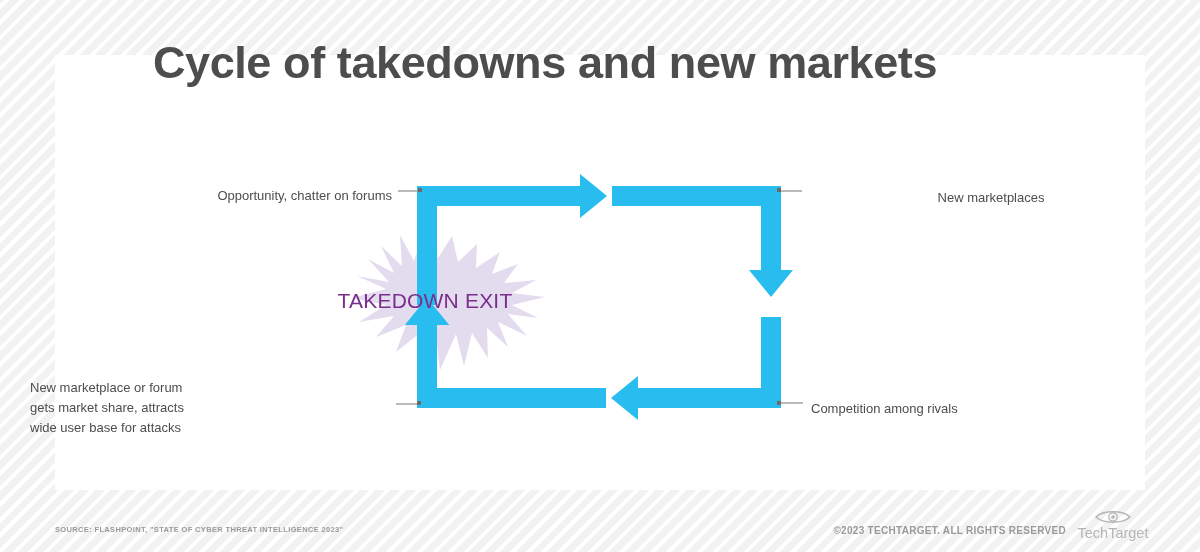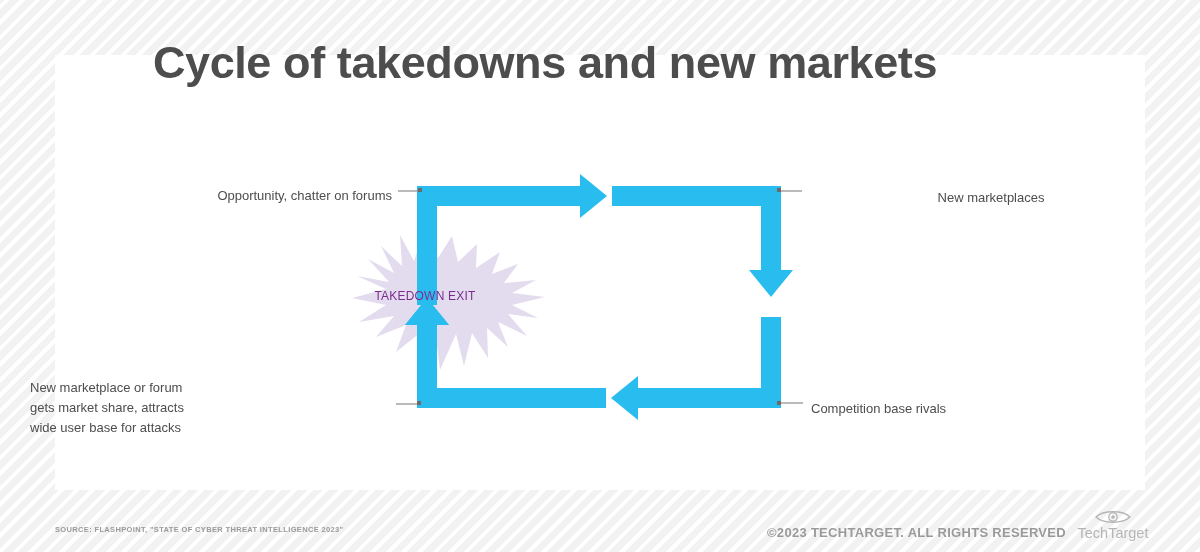--- a/index.html
+++ b/index.html
@@ -104,21 +104,21 @@
     text-align: left;
   }
 
   
   #takedown-text {
     position: absolute;
     left: 300px;
     top: 289px;
     width: 250px;
     text-align: center;
-    font-size: 12px;
+    font-size: 21px;
     letter-spacing: 0.2px;
     color: #7b2d8e;
     white-space: nowrap;
   }
 
   
   #footer-source {
     position: absolute;
     left: 55px;
     top: 525px;
@@ -126,21 +126,21 @@
     font-weight: bold;
     letter-spacing: 0.35px;
     color: #9a9a9a;
     white-space: nowrap;
   }
 
   #footer-copyright {
     position: absolute;
     right: 134px;
     top: 525px;
-    font-size: 13px;
+    font-size: 10px;
     font-weight: bold;
     letter-spacing: 0.3px;
     color: #9a9a9a;
     white-space: nowrap;
     text-align: right;
   }
 
   #tt-logo {
     position: absolute;
     right: 44px;
@@ -251,21 +251,21 @@
       <line x1="396" y1="404" x2="421" y2="404" stroke="#8c8c8c" stroke-width="1.2"></line>
       <rect x="417" y="401" width="4" height="4" fill="#6b6b6b"></rect>
     </g>
 
   </svg>
 
   <div class="node-label" id="label-opportunity">Opportunity, chatter on forums</div>
 
   <div class="node-label" id="label-new-marketplaces">New marketplaces</div>
 
-  <div class="node-label" id="label-competition">Competition base rivals</div>
+  <div class="node-label" id="label-competition">Competition among rivals</div>
 
   <div class="node-label" id="label-new-forum">New marketplace or forum
 gets market share, attracts
 wide user base for attacks</div>
 
   <div id="takedown-text">TAKEDOWN EXIT</div>
 
   <div id="footer-source">SOURCE: FLASHPOINT, "STATE OF CYBER THREAT INTELLIGENCE 2023"</div>
 
   <div id="footer-copyright">©2023 TECHTARGET. ALL RIGHTS RESERVED</div>

